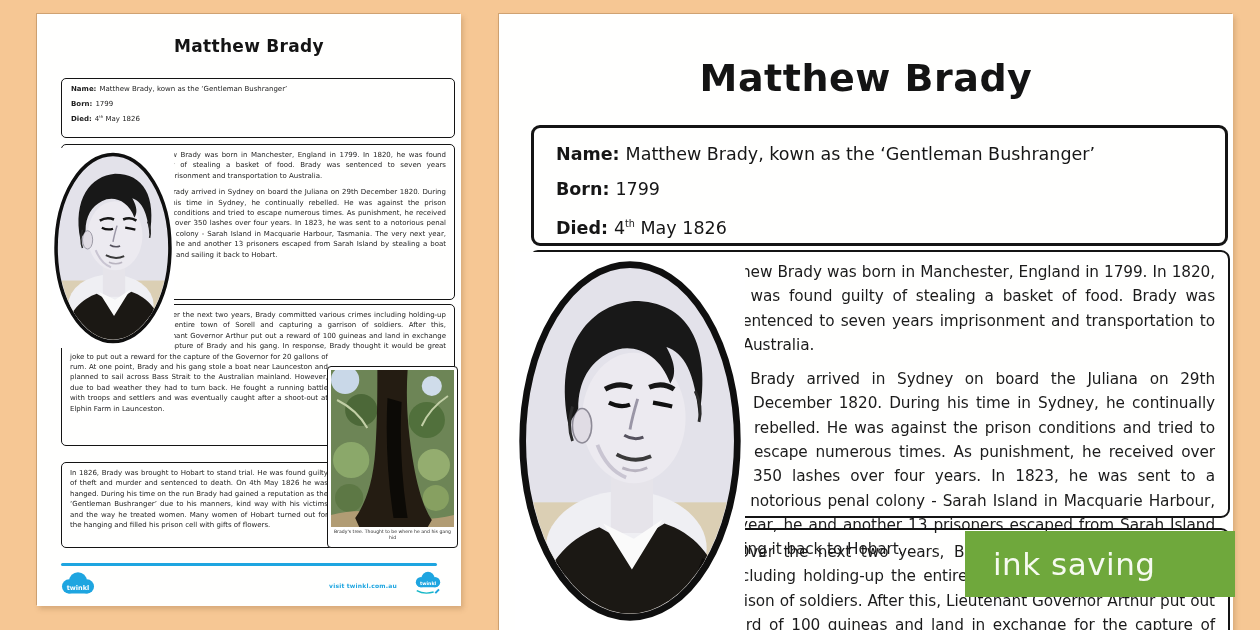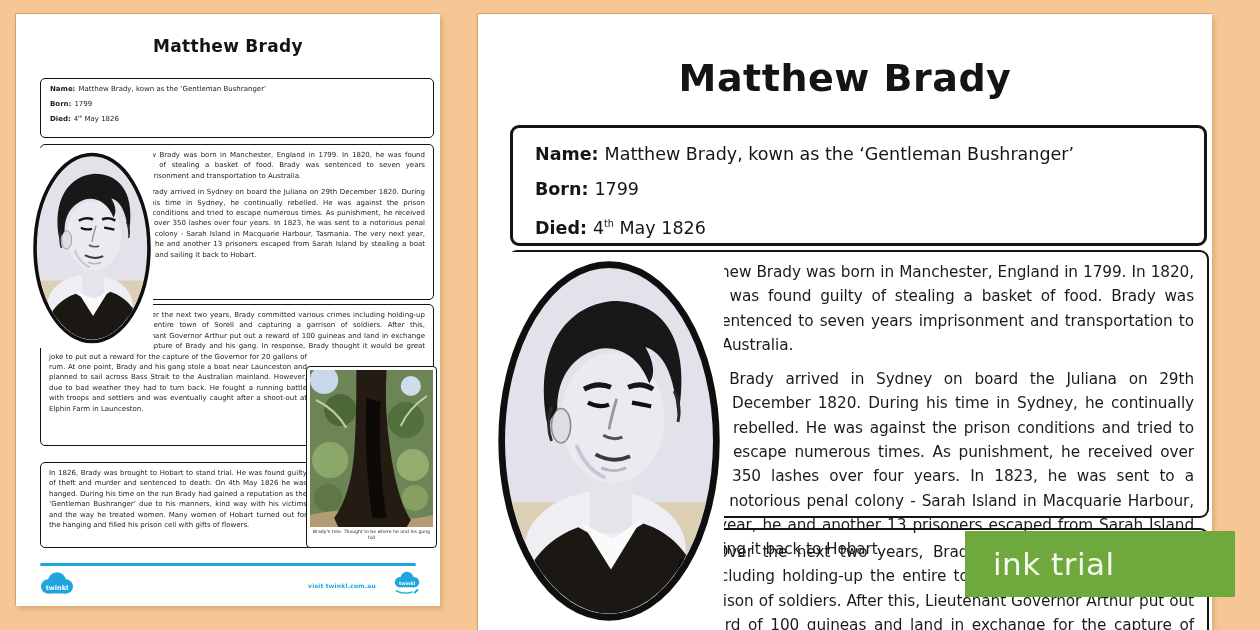--- a/index.html
+++ b/index.html
@@ -7,20 +7,21 @@
   body {
     width:1260px; height:630px; overflow:hidden;
     font-family:"DejaVu Sans", sans-serif;
     background:#f6c794;
   }
   .canvas { position:relative; width:1260px; height:630px; overflow:hidden; }
 
   .page {
     position:absolute; background:#fffffe;
     box-shadow:-1px -1px 0 rgba(141,100,58,.35), 2px 3px 5px rgba(120,80,40,.25);
+    margin-left:21px;
   }
   .page-left  { left:16px;  top:14px; width:424px; height:592px; }
   .page-right { left:478px; top:14px; width:734px; height:700px; }
 
   
   .lp-title { position:absolute; left:0; right:0; top:22px; text-align:center;
     font-size:17px; font-weight:bold; color:#141414; letter-spacing:.3px; }
   .lp-info  { position:absolute; left:24px; top:64px; width:394px; height:60px;
     border:1.6px solid #141414; border-radius:5px; padding:6px 9px; font-size:7px;
     color:#1c1c1c; }
@@ -241,16 +242,16 @@
     </div>
 
     <div class="rp-portrait">
       <svg viewBox="0 0 120 192">
           <use href="#portrait-art"></use>
         </svg>
     </div>
   </div>
 
   <div class="eco-bar" style="background-color: rgb(111, 168, 60);">
-    <span class="eco-bar-text">ink trial</span>
+    <span class="eco-bar-text">ink saving</span>
   </div>
 
 </div>
 
 </body></html>

